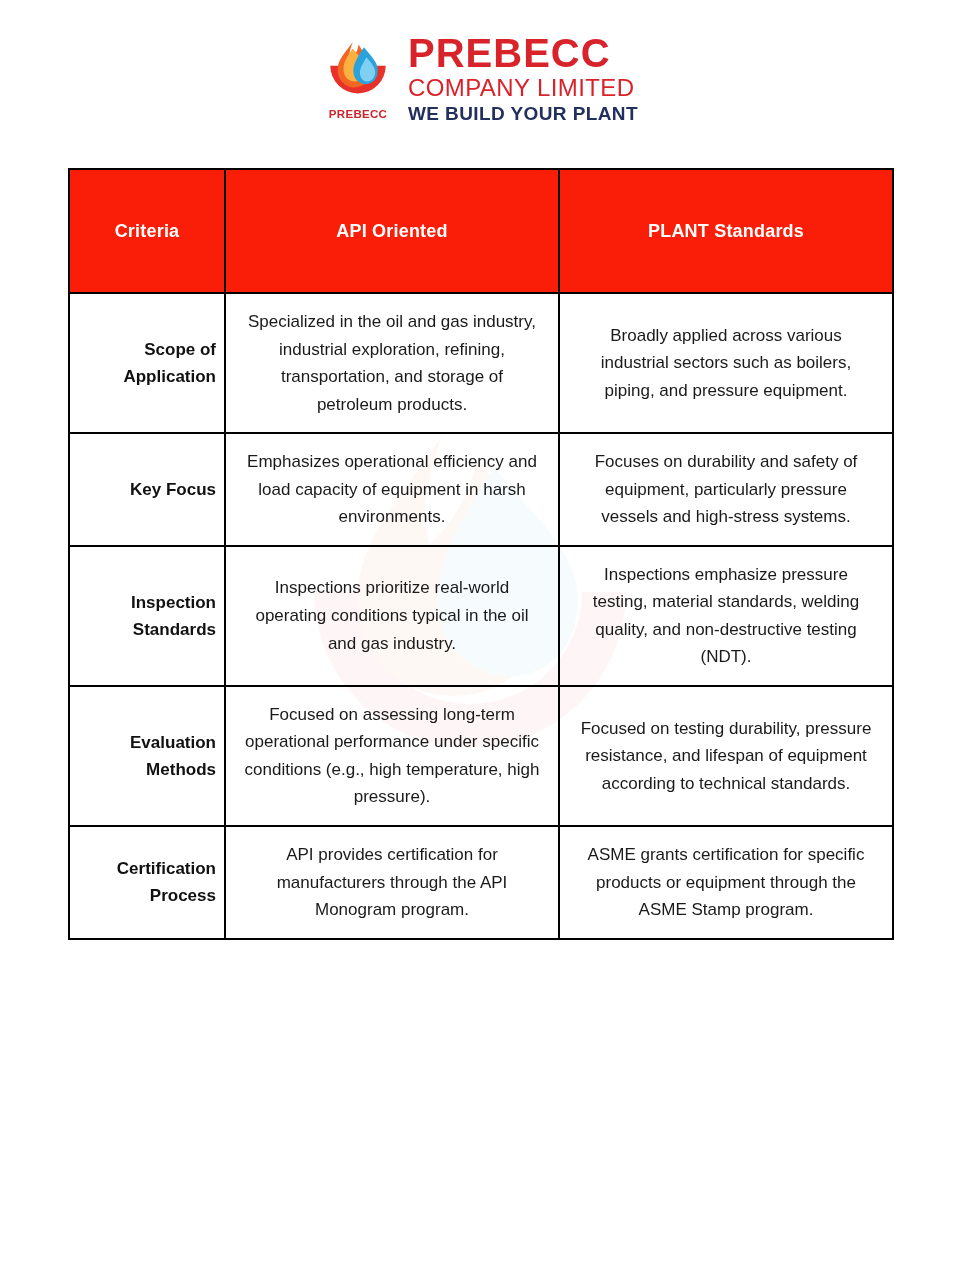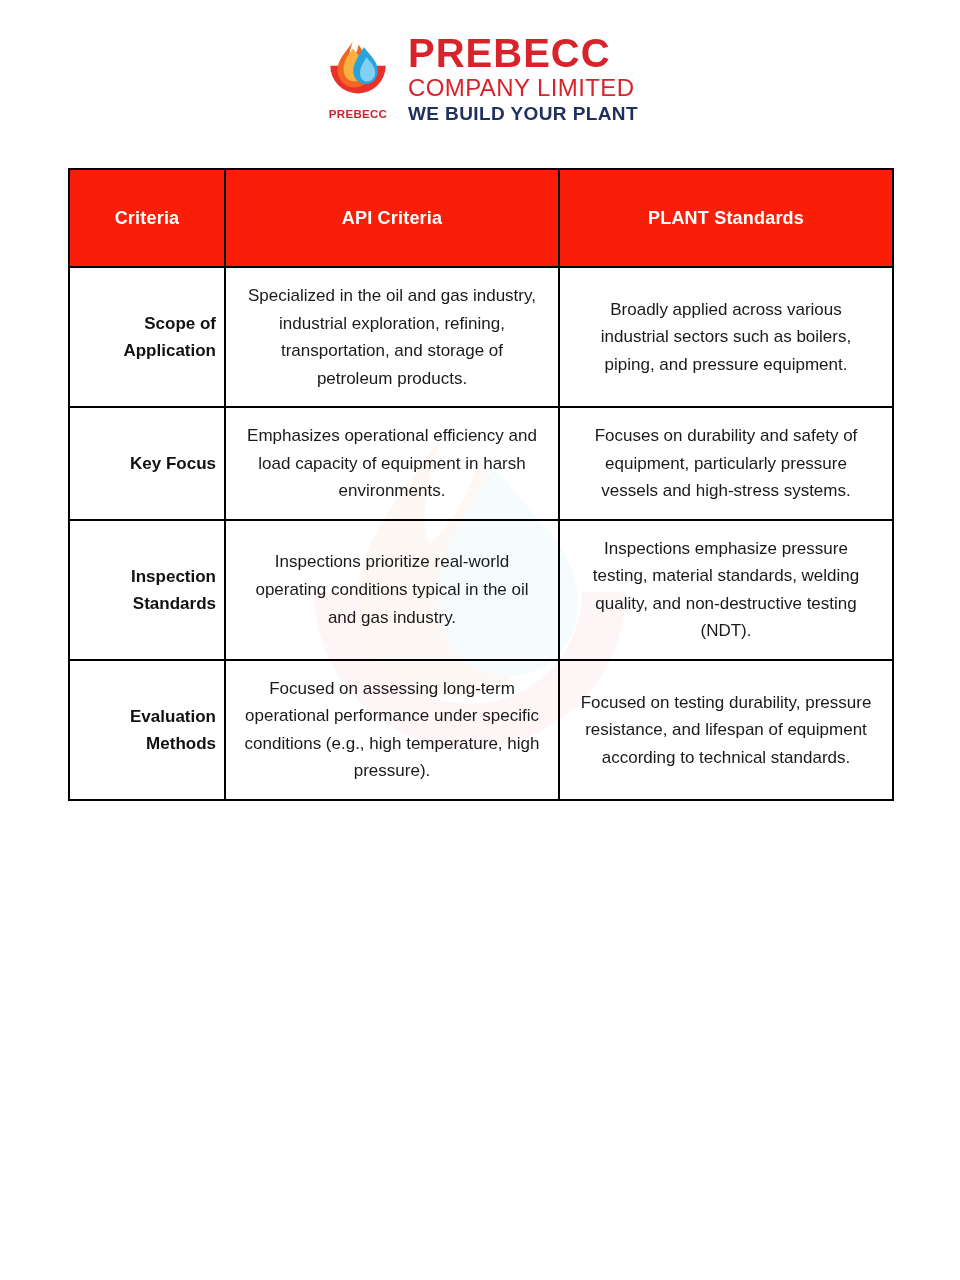--- a/index.html
+++ b/index.html
@@ -104,21 +104,21 @@
   table.compare td {
     border: 2px solid #000000;
     vertical-align: middle;
     box-sizing: border-box;
   }
   thead th {
     background: #FA1E08;
     color: #FFFFFF;
     font-size: 18px;
     font-weight: bold;
-    height: 98px;
+    height: 124px;
     border: 2px solid #7E1204;
     letter-spacing: 0.2px;
   }
   col.c1 { width: 156px; }
   col.c2 { width: 334px; }
   col.c3 { width: 334px; }
 
   td.crit {
     font-size: 17px;
     font-weight: bold;
@@ -173,21 +173,21 @@
 <div class="table-wrap">
   <table class="compare">
     <colgroup>
       <col class="c1">
         <col class="c2">
         <col class="c3">
     </colgroup>
     <thead>
       <tr>
         <th>Criteria</th>
-        <th>API Criteria</th>
+        <th>API Oriented</th>
         <th>PLANT Standards</th>
       </tr>
     </thead>
     <tbody>
 
       <tr>
         <td class="crit">Scope of Application</td>
         <td class="cell">Specialized in the oil and gas industry, industrial exploration, refining, transportation, and storage of petroleum products.</td>
         <td class="cell">Broadly applied across various industrial sectors such as boilers, piping, and pressure equipment.</td>
       </tr>
@@ -204,16 +204,21 @@
         <td class="cell">Inspections prioritize real-world operating conditions typical in the oil and gas industry.</td>
         <td class="cell">Inspections emphasize pressure testing, material standards, welding quality, and non-destructive testing (NDT).</td>
       </tr>
 
       <tr>
         <td class="crit">Evaluation Methods</td>
         <td class="cell">Focused on assessing long-term operational performance under specific conditions (e.g., high temperature, high pressure).</td>
         <td class="cell">Focused on testing durability, pressure resistance, and lifespan of equipment according to technical standards.</td>
       </tr>
 
+      <tr>
+        <td class="crit">Certification Process</td>
+        <td class="cell">API provides certification for manufacturers through the API Monogram program.</td>
+        <td class="cell">ASME grants certification for specific products or equipment through the ASME Stamp program.</td>
+      </tr>
 
     </tbody>
   </table>
 </div>
 
 </body></html>

